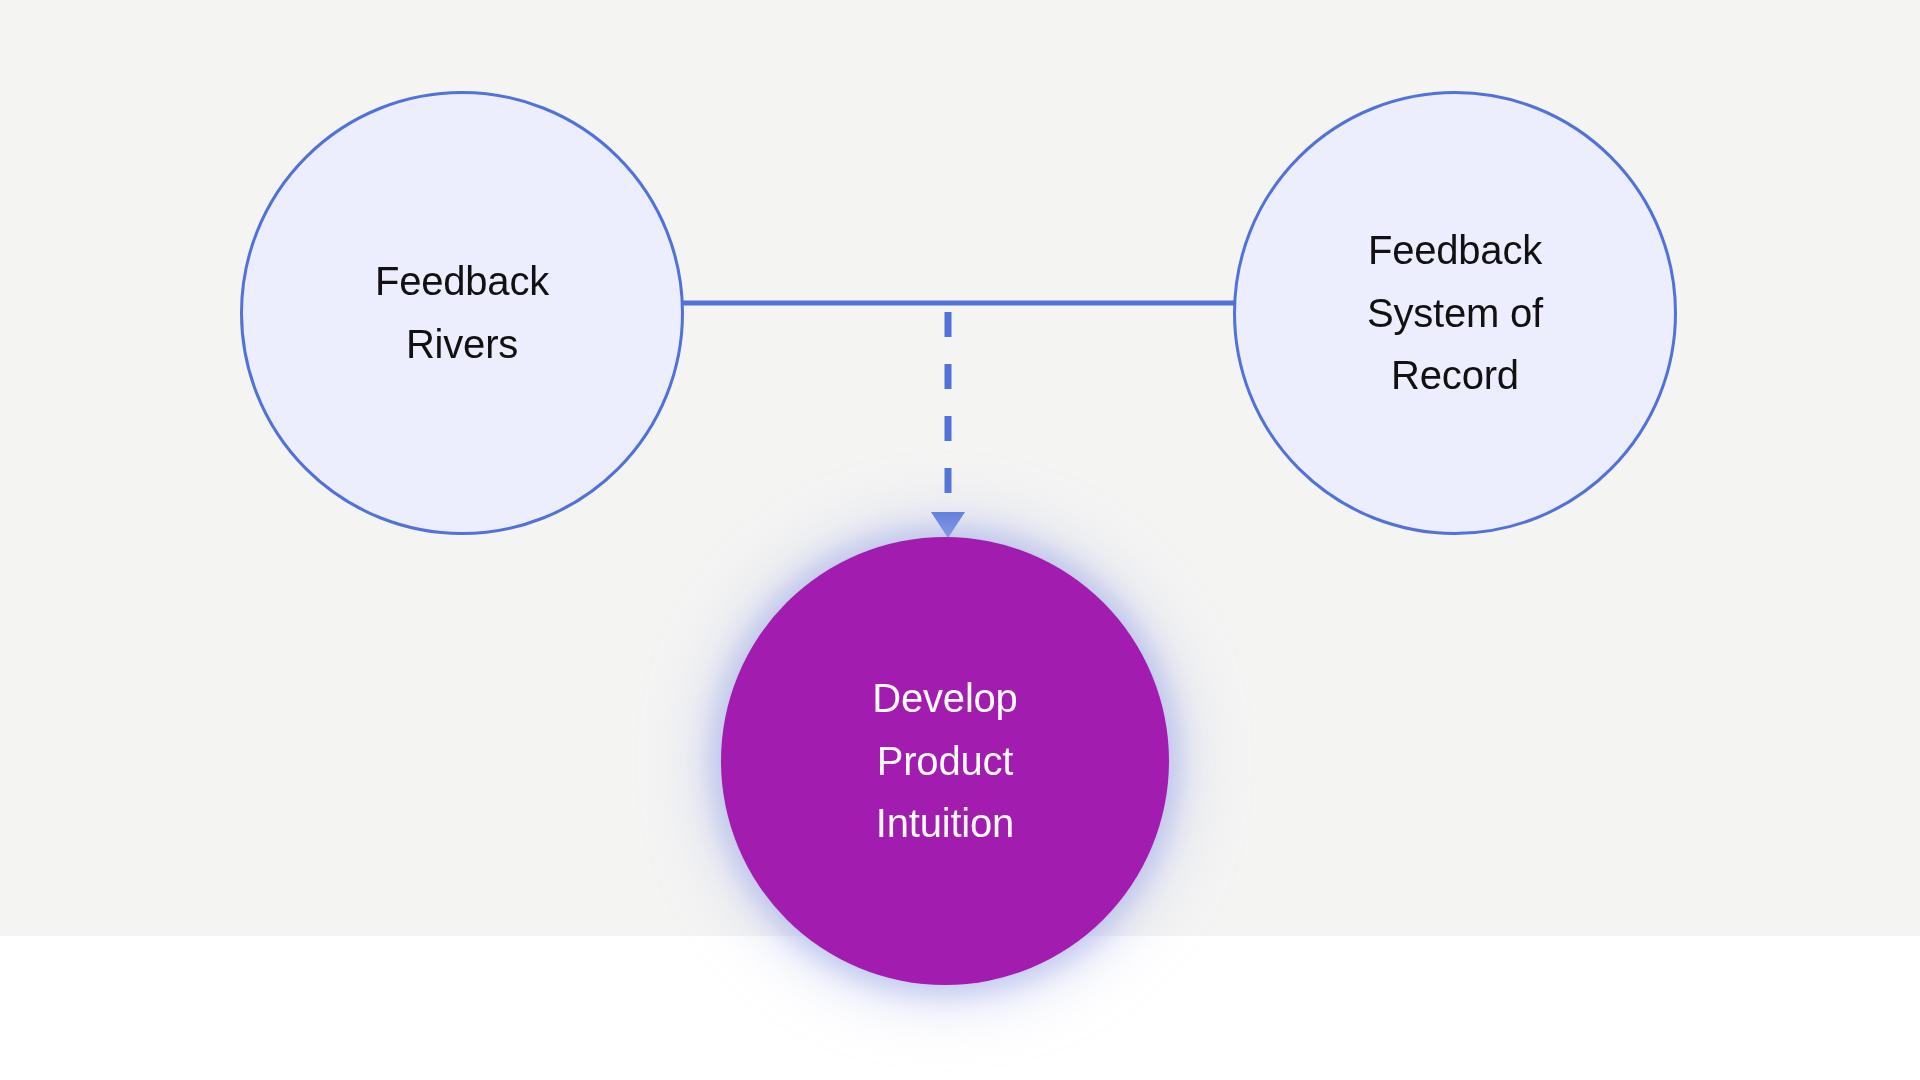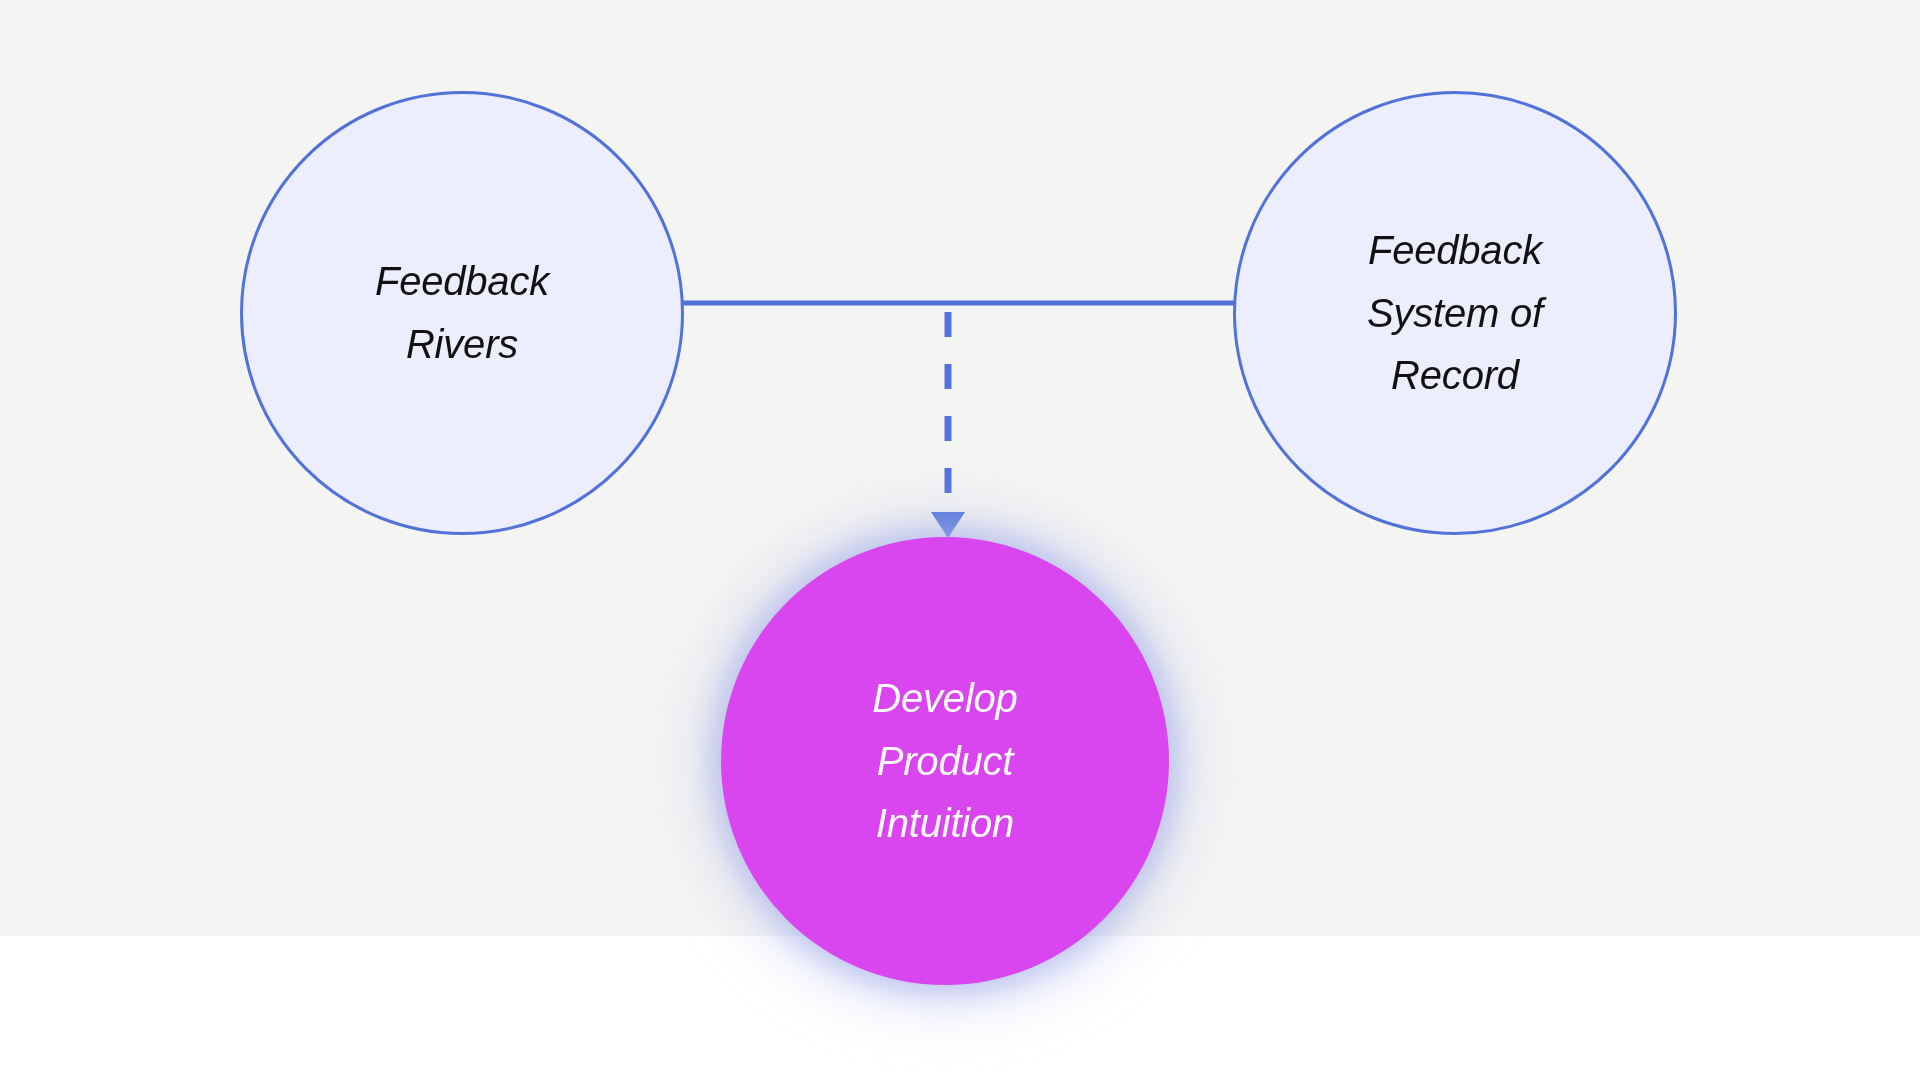--- a/index.html
+++ b/index.html
@@ -12,21 +12,20 @@
     height: 1080px;
     overflow: hidden;
     font-family: "Liberation Sans", "DejaVu Sans", sans-serif;
   }
 
   #canvas {
     position: relative;
     width: 1920px;
     height: 936px;
     background: #f4f4f3;
-    font-style: italic;
   }
 
   
   #edges {
     position: absolute;
     left: 0;
     top: 0;
     width: 1920px;
     height: 1080px;
     overflow: visible;
@@ -42,21 +41,21 @@
     justify-content: center;
     text-align: center;
   }
 
   .node-light {
     background: #ecedfd;
     border: 3px solid #5172d9;
   }
 
   .node-dark {
-    background: #d946ef;
+    background: #a21caf;
     border: none;
     box-shadow:
       0 0 26px 10px rgba(160, 172, 232, 0.55),
       0 0 60px 22px rgba(186, 195, 238, 0.38);
   }
 
   .node-label {
     font-size: 40px;
     line-height: 1.57;
     font-weight: 400;

